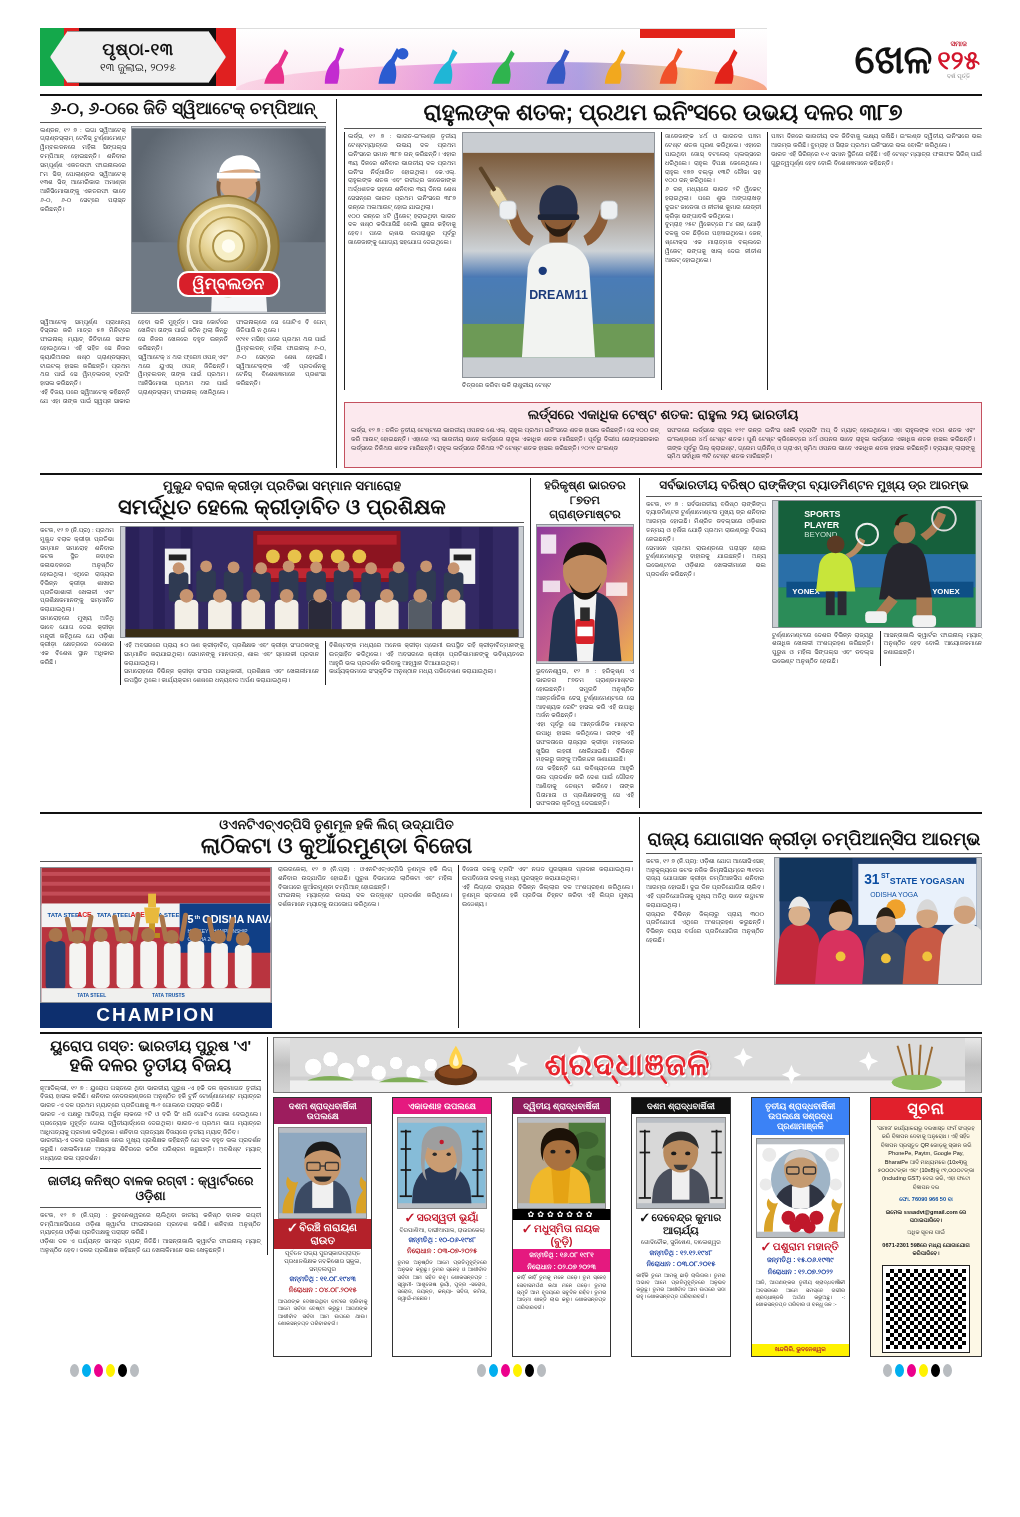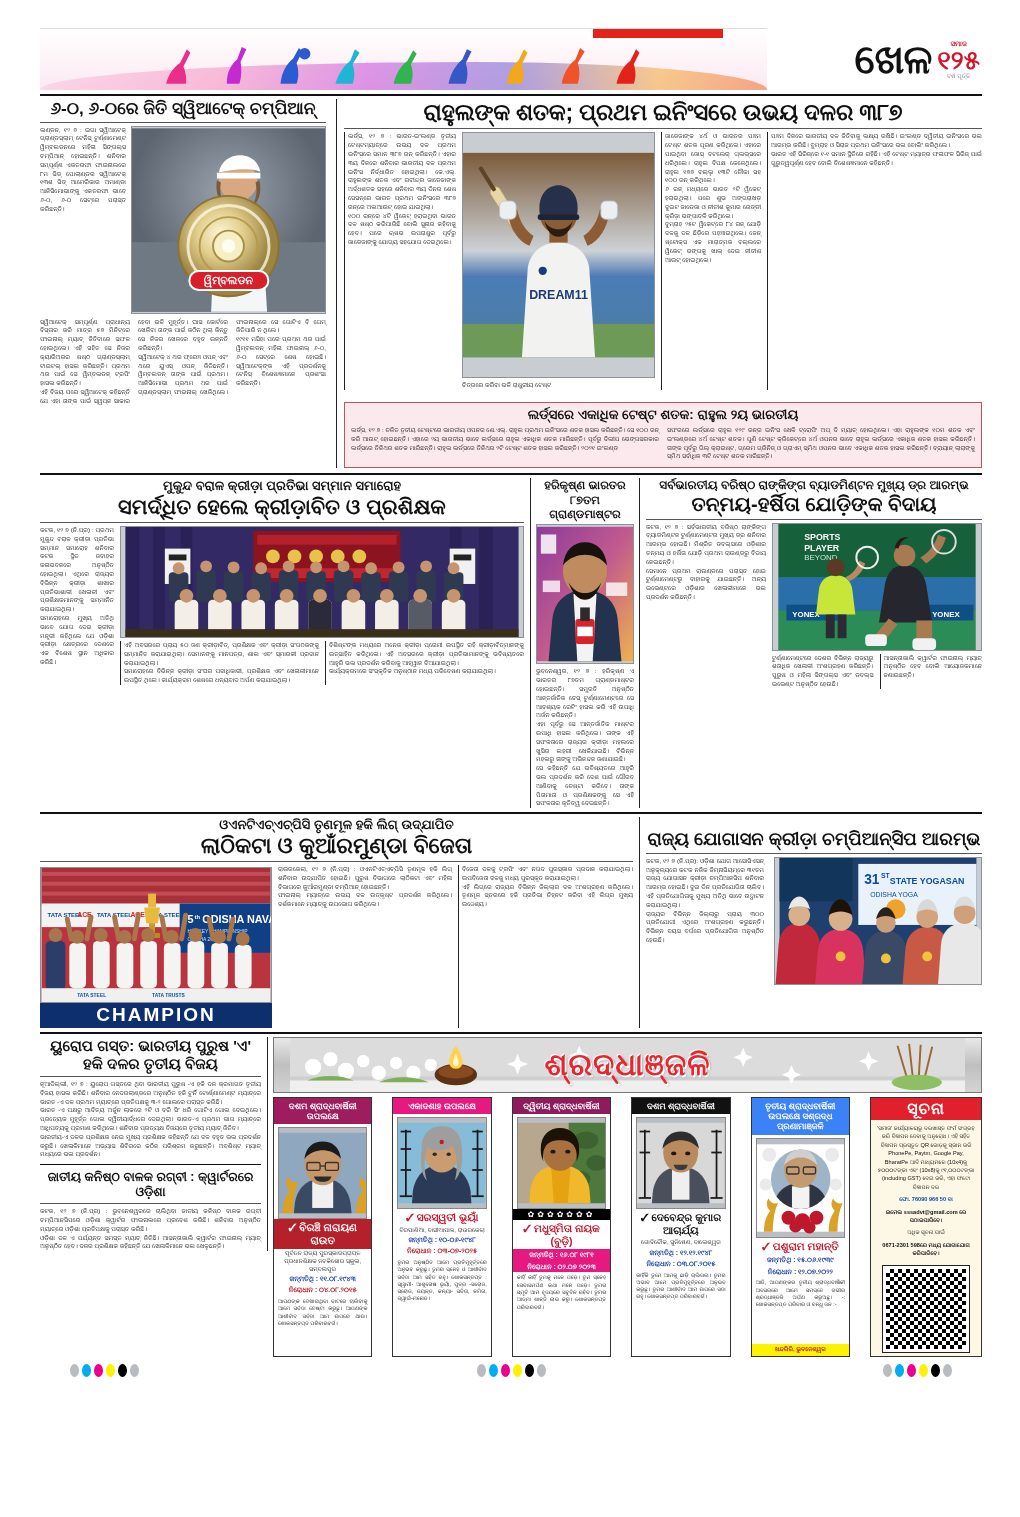--- a/index.html
+++ b/index.html
@@ -102,22 +102,22 @@
   
   #top-section { display:flex; gap:4px; }
   #top-left { width: 292px; padding-right:6px; }
   #top-right { flex:1; padding-left:7px; border-left:1px solid #222; }
 
   .photo {
     background:#c9cdd2; position:relative; overflow:hidden;
     border:1px solid #8d9298;
   }
   .photo-cap {
-    position:absolute; bottom:22px; left:50%; transform:translateX(-50%);
-    background:#d81f2a; color:#fff; font-size:11px; font-weight:bold;
+    position:absolute; bottom:16px; left:50%; transform:translateX(-50%);
+    background:#d81f2a; color:#fff; font-size:16px; font-weight:bold;
     padding:2px 14px; border-radius:11px; border:2px solid #fff; white-space:nowrap;
   }
 
   
   .pinkbox {
     background:#fce9ee; border:1px solid #c4515f; padding:4px 6px 6px;
   }
   .pinkbox .hl { font-size:13.2px; font-weight:bold; text-align:center; color:#111; line-height:1.2; margin-bottom:3px; }
 
   
@@ -174,20 +174,26 @@
   .dot.m { background:#ec008c; }
   .dot.y { background:#fff200; }
   .dot.k { background:#000; }
 </style>
 </head>
 <body>
 
 <div class="page">
 
   <div class="masthead">
+    <div class="page-badge">
+      <div class="badge-inner">
+        <div class="badge-line1">ପୃଷ୍ଠା-୧୩</div>
+        <div class="badge-line2">୧୩ ଜୁଲାଇ, ୨୦୨୫</div>
+      </div>
+    </div>
 
     <div class="sports-banner">
       <div class="sb-red"></div>
       <div class="sb-swoosh"></div>
       <div class="athletes">
         <svg class="ath" viewBox="0 0 40 40">
             <path fill="#e8308a" d="M8 38c2-8 6-14 12-18l6-12 3 3-6 12c2 5 3 11 2 15z"></path>
           </svg>
         <svg class="ath" viewBox="0 0 40 40">
             <path fill="#c32bd0" d="M12 38c0-9 3-16 9-21l4-11 4 2-5 11c1 6 1 13-1 19z"></path>
@@ -506,21 +512,20 @@
       </div>
       <div class="txt" style="margin-top:3px;">
         <p style="text-indent:0">ଭୁବନେଶ୍ୱର, ୧୨ ୭ : ହରିକୃଷ୍ଣ ଏ ଭାରତର ୮୭ତମ ଗ୍ରାଣ୍ଡମାଷ୍ଟର ହୋଇଛନ୍ତି। ସମ୍ପ୍ରତି ଅନୁଷ୍ଠିତ ଆନ୍ତର୍ଜାତିକ ଚେସ୍ ଟୁର୍ଣ୍ଣାମେଣ୍ଟରେ ସେ ଆବଶ୍ୟକ ରେଟିଂ ହାସଲ କରି ଏହି ଉପାଧି ଅର୍ଜନ କରିଛନ୍ତି।</p>
         <p>ଏହା ପୂର୍ବରୁ ସେ ଆନ୍ତର୍ଜାତିକ ମାଷ୍ଟର ଉପାଧି ହାସଲ କରିଥିଲେ। ତାଙ୍କ ଏହି ସଫଳତାରେ ରାଜ୍ୟର କ୍ରୀଡ଼ା ମହଲରେ ଖୁସିର ଲହରୀ ଖେଳିଯାଇଛି। ବିଭିନ୍ନ ମହଲରୁ ତାଙ୍କୁ ଅଭିନନ୍ଦନ ଜଣାଯାଇଛି।</p>
         <p>ସେ କହିଛନ୍ତି ଯେ ଭବିଷ୍ୟତରେ ଆହୁରି ଭଲ ପ୍ରଦର୍ଶନ କରି ଦେଶ ପାଇଁ ଗୌରବ ଆଣିବାକୁ ଚେଷ୍ଟା କରିବେ। ତାଙ୍କ ପିତାମାତା ଓ ପ୍ରଶିକ୍ଷକଙ୍କୁ ସେ ଏହି ସଫଳତାର କୃତିତ୍ୱ ଦେଇଛନ୍ତି।</p>
       </div>
     </div>
 
     <div style="flex:1; padding-left:6px;">
       <div class="hl-kicker" style="font-size:12px">ସର୍ବଭାରତୀୟ ବରିଷ୍ଠ ରାଙ୍କିଙ୍ଗ ବ୍ୟାଡମିଣ୍ଟନ ମୁଖ୍ୟ ଡ୍ର ଆରମ୍ଭ</div>
-      <div class="hl-lg" style="font-size:20px">ତନ୍ମୟ-ହର୍ଷିତା ଯୋଡ଼ିଙ୍କ ବିଦାୟ</div>
       <div class="hr-hair"></div>
       <div style="display:flex; gap:6px;">
         <div style="width:120px;" class="txt">
           <p style="text-indent:0">କଟକ, ୧୨ ୭ : ସର୍ବଭାରତୀୟ ବରିଷ୍ଠ ରାଙ୍କିଙ୍ଗ ବ୍ୟାଡମିଣ୍ଟନ ଟୁର୍ଣ୍ଣାମେଣ୍ଟର ମୁଖ୍ୟ ଡ୍ର ଶନିବାର ଆରମ୍ଭ ହୋଇଛି। ମିଶ୍ରିତ ଡବଲ୍ସରେ ଓଡ଼ିଶାର ତନ୍ମୟ ଓ ହର୍ଷିତା ଯୋଡ଼ି ପ୍ରଥମ ରାଉଣ୍ଡରୁ ବିଦାୟ ନେଇଛନ୍ତି।</p>
           <p>ସେମାନେ ପ୍ରଥମ ରାଉଣ୍ଡରେ ପରାସ୍ତ ହୋଇ ଟୁର୍ଣ୍ଣାମେଣ୍ଟରୁ ବାହାରକୁ ଯାଇଛନ୍ତି। ଅନ୍ୟ ଇଭେଣ୍ଟରେ ଓଡ଼ିଶାର ଖେଳାଳୀମାନେ ଭଲ ପ୍ରଦର୍ଶନ କରିଛନ୍ତି।</p>
         </div>
         <div style="flex:1;">
           <div class="photo" style="height:128px;">
             <svg viewBox="0 0 200 128" style="width:100%;height:100%;display:block">
               <rect width="200" height="128" fill="#1f7a4d"></rect>
@@ -728,21 +733,21 @@
       </div>
     </div>
   </div>
 
   <div class="hr-thick" style="margin-top:4px"></div>
 
   <div class="sec" style="align-items:flex-start">
 
     <div style="width:228px; padding-right:6px; border-right:1px solid #222;">
       <div class="hl-md" style="font-size:15px">ୟୁରୋପ ଗସ୍ତ: ଭାରତୀୟ ପୁରୁଷ 'ଏ'</div>
-      <div class="hl-md" style="font-size:15px">ହକି ଦଳର ତୃତୀୟ ବିଜୟ</div>
+      <div class="hl-md" style="font-size:18px">ହକି ଦଳର ତୃତୀୟ ବିଜୟ</div>
       <div class="hr-hair"></div>
       <div class="txt">
         <p style="text-indent:0">ନୂଆଦିଲ୍ଲୀ, ୧୨ ୭ : ୟୁରୋପ ଗସ୍ତରେ ଥିବା ଭାରତୀୟ ପୁରୁଷ -ଏ ହକି ଦଳ କ୍ରମାଗତ ତୃତୀୟ ବିଜୟ ହାସଲ କରିଛି। ଶନିବାର ନେଦରଲାଣ୍ଡରେ ଅନୁଷ୍ଠିତ ହକି ଟୁର୍ନି ଟୋର୍ଣ୍ଣାମେଣ୍ଟ ମ୍ୟାଚ୍ରେ ଭାରତ -ଏ ଦଳ ପ୍ରଥମ ମ୍ୟାଚ୍ରେ ପ୍ରତିପକ୍ଷକୁ ୩-୨ ଗୋଲରେ ପରାସ୍ତ କରିଛି।</p>
         <p>ଭାରତ -ଏ ପକ୍ଷରୁ ଆଦିତ୍ୟ ଅର୍ଜୁନ ଲାକରେ ୨ଟି ଓ ବରି ସିଂ ଧରି ଗୋଟିଏ ଗୋଲ ଦେଇଥିଲେ। ପ୍ରତ୍ୟେକ ମୁହୂର୍ତ୍ତ ଗୋଲ ଦ୍ୱିତୀୟାର୍ଦ୍ଧରେ ଦେଇଥିଲା। ଭାରତ-ଏ ପ୍ରଥମ ଭାଗ ମ୍ୟାଚ୍ରେ ଆଧିପତ୍ୟକୁ ପ୍ରମାଣ କରିଥିଲେ। ଶନିବାର ପ୍ରତ୍ୟକ୍ଷ ବିଜୟରେ ତୃତୀୟ ମ୍ୟାଚ୍ ଜିତିବ।</p>
         <p>ଭାରତୀୟ-ଏ ଦଳର ପ୍ରଶିକ୍ଷକ ନେଇ ମୁଖ୍ୟ ପ୍ରଶିକ୍ଷକ କହିଛନ୍ତି ଯେ ଦଳ ବହୁତ ଭଲ ପ୍ରଦର୍ଶନ କରୁଛି। ଖେଳାଳିମାନେ ଅଭ୍ୟାସ ଶିବିରରେ କଠିନ ପରିଶ୍ରମ କରୁଛନ୍ତି। ଅବଶିଷ୍ଟ ମ୍ୟାଚ୍ ମଧ୍ୟରେ ଭଲ ପ୍ରଦର୍ଶନ।</p>
       </div>
       <div class="hr-thin" style="margin:5px 0"></div>
       <div class="hl-md" style="font-size:12.5px">ଜାତୀୟ କନିଷ୍ଠ ବାଳକ ରଗ୍‌ବୀ : କ୍ୱାର୍ଟରରେ ଓଡ଼ିଶା</div>
       <div class="hr-hair"></div>
       <div class="txt">

